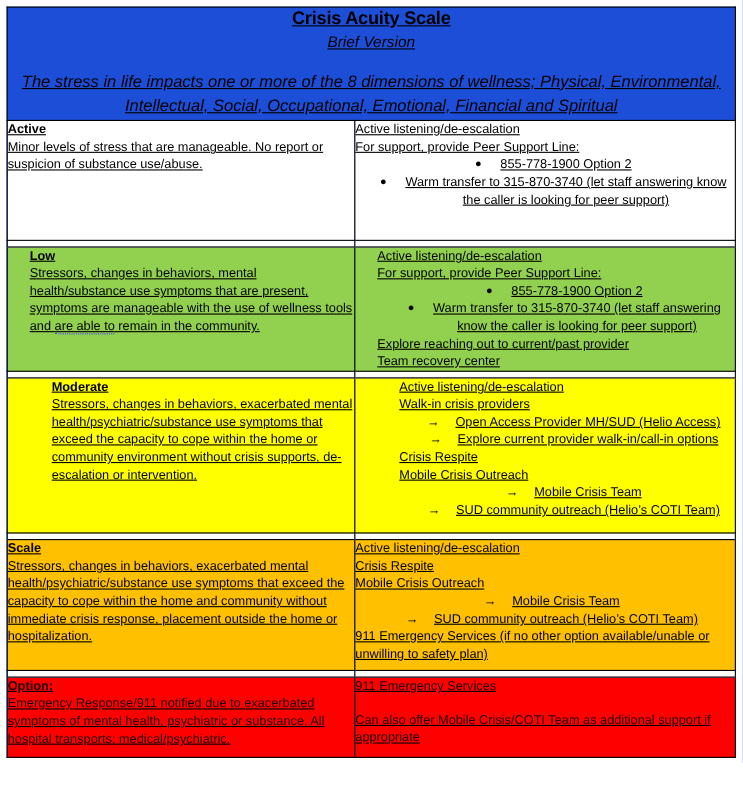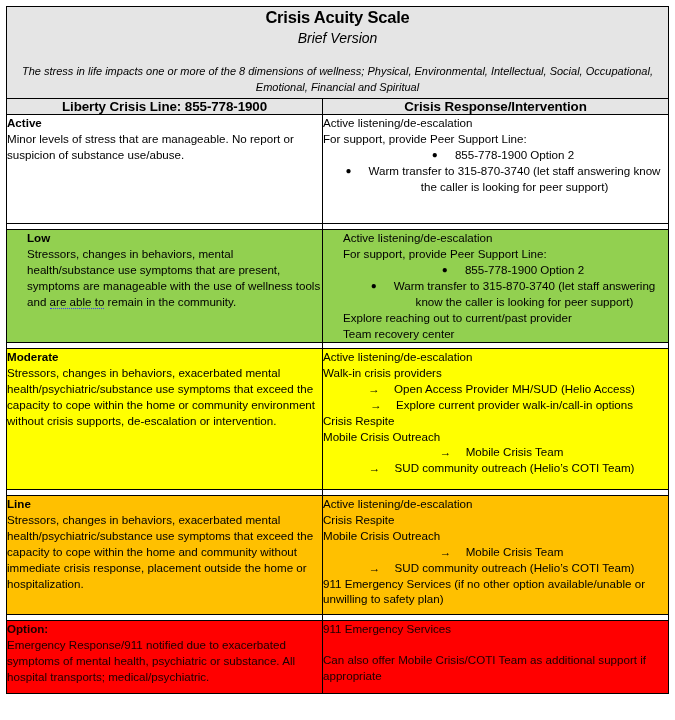--- a/index.html
+++ b/index.html
@@ -23,21 +23,22 @@
     box-sizing: border-box;
   }
 
   .doc-table {
     position: absolute;
     left: 6px;
     top: 6px;
     width: 662px;
     border-collapse: collapse;
     table-layout: fixed;
-    background: #e5e5e5;
+    background: #1d4ed8;
+    text-decoration: underline;
   }
 
   .doc-table td {
     border: 1.3px solid #000000;
     vertical-align: top;
     padding: 0;
   }
 
   
   .title-cell {
@@ -51,21 +52,21 @@
     line-height: 1.25;
     margin: 0 0 1px 0;
   }
   .doc-subtitle {
     font-size: 14px;
     font-style: italic;
     line-height: 1.3;
     margin: 0;
   }
   .doc-intro {
-    font-size: 11px;
+    font-size: 15px;
     font-style: italic;
     line-height: 1.45;
     margin: 17px 6px 2px 6px;
     text-align: center;
   }
 
   
   .col-head {
     text-align: center;
     font-weight: bold;
@@ -110,21 +111,21 @@
     vertical-align: 1px;
   }
   .spacer-line {
     display: block;
     height: 15px;
   }
 
   
   .row-minimal td { background: #ffffff; }
   .row-low td     { background: #92D050; padding-left: 20px; }
-  .row-moderate td{ background: #FFFF00; }
+  .row-moderate td{ background: #FFFF00; padding-left: 40px; }
   .row-high td    { background: #FFC000; }
   .row-severe td  { background: #FF0000; color: #1a0000; }
 
   .row-minimal .level-cell { height: 108px; }
   .row-low .level-cell { height: 106px; }
   .row-moderate .level-cell { height: 140px; }
   .row-high .level-cell { height: 118px; }
   .row-severe .level-cell { height: 72px; }
 
   .gap-row td {
@@ -148,24 +149,20 @@
     <tbody>
 
       <tr>
         <td class="title-cell" colspan="2">
           <div class="doc-title">Crisis Acuity Scale</div>
           <div class="doc-subtitle">Brief Version</div>
           <div class="doc-intro">The stress in life impacts one or more of the 8 dimensions of wellness; Physical, Environmental, Intellectual, Social, Occupational, Emotional, Financial and Spiritual</div>
         </td>
       </tr>
 
-      <tr>
-        <td class="col-head">Liberty Crisis Line: 855-778-1900</td>
-        <td class="col-head">Crisis Response/Intervention</td>
-      </tr>
 
       <tr class="row-minimal">
           <td class="level-cell">
             <span class="level-name">Active</span>
             <span class="level-desc">Minor levels of stress that are manageable. No report or suspicion of substance use/abuse.</span>
           </td>
           <td class="resp-cell">
             <span class="resp-line">Active listening/de-escalation</span>
             <span class="resp-line">For support, provide Peer Support Line:</span>
             <span class="resp-sub"><span class="marker bullet">●</span><span>855-778-1900 Option 2</span></span>
@@ -209,21 +206,21 @@
             <span class="resp-sub"><span class="marker arrow">→</span><span>Mobile Crisis Team</span></span>
             <span class="resp-sub"><span class="marker arrow">→</span><span>SUD community outreach (Helio’s COTI Team)</span></span>
           </td>
         </tr>
         <tr class="gap-row">
           <td></td>
           <td></td>
         </tr>
         <tr class="row-high">
           <td class="level-cell">
-            <span class="level-name">Line</span>
+            <span class="level-name">Scale</span>
             <span class="level-desc">Stressors, changes in behaviors, exacerbated mental health/psychiatric/substance use symptoms that exceed the capacity to cope within the home and community without immediate crisis response, placement outside the home or hospitalization.</span>
           </td>
           <td class="resp-cell">
             <span class="resp-line">Active listening/de-escalation</span>
             <span class="resp-line">Crisis Respite</span>
             <span class="resp-line">Mobile Crisis Outreach</span>
             <span class="resp-sub"><span class="marker arrow">→</span><span>Mobile Crisis Team</span></span>
             <span class="resp-sub"><span class="marker arrow">→</span><span>SUD community outreach (Helio’s COTI Team)</span></span>
             <span class="resp-line">911 Emergency Services (if no other option available/unable or unwilling to safety plan)</span>
           </td>

